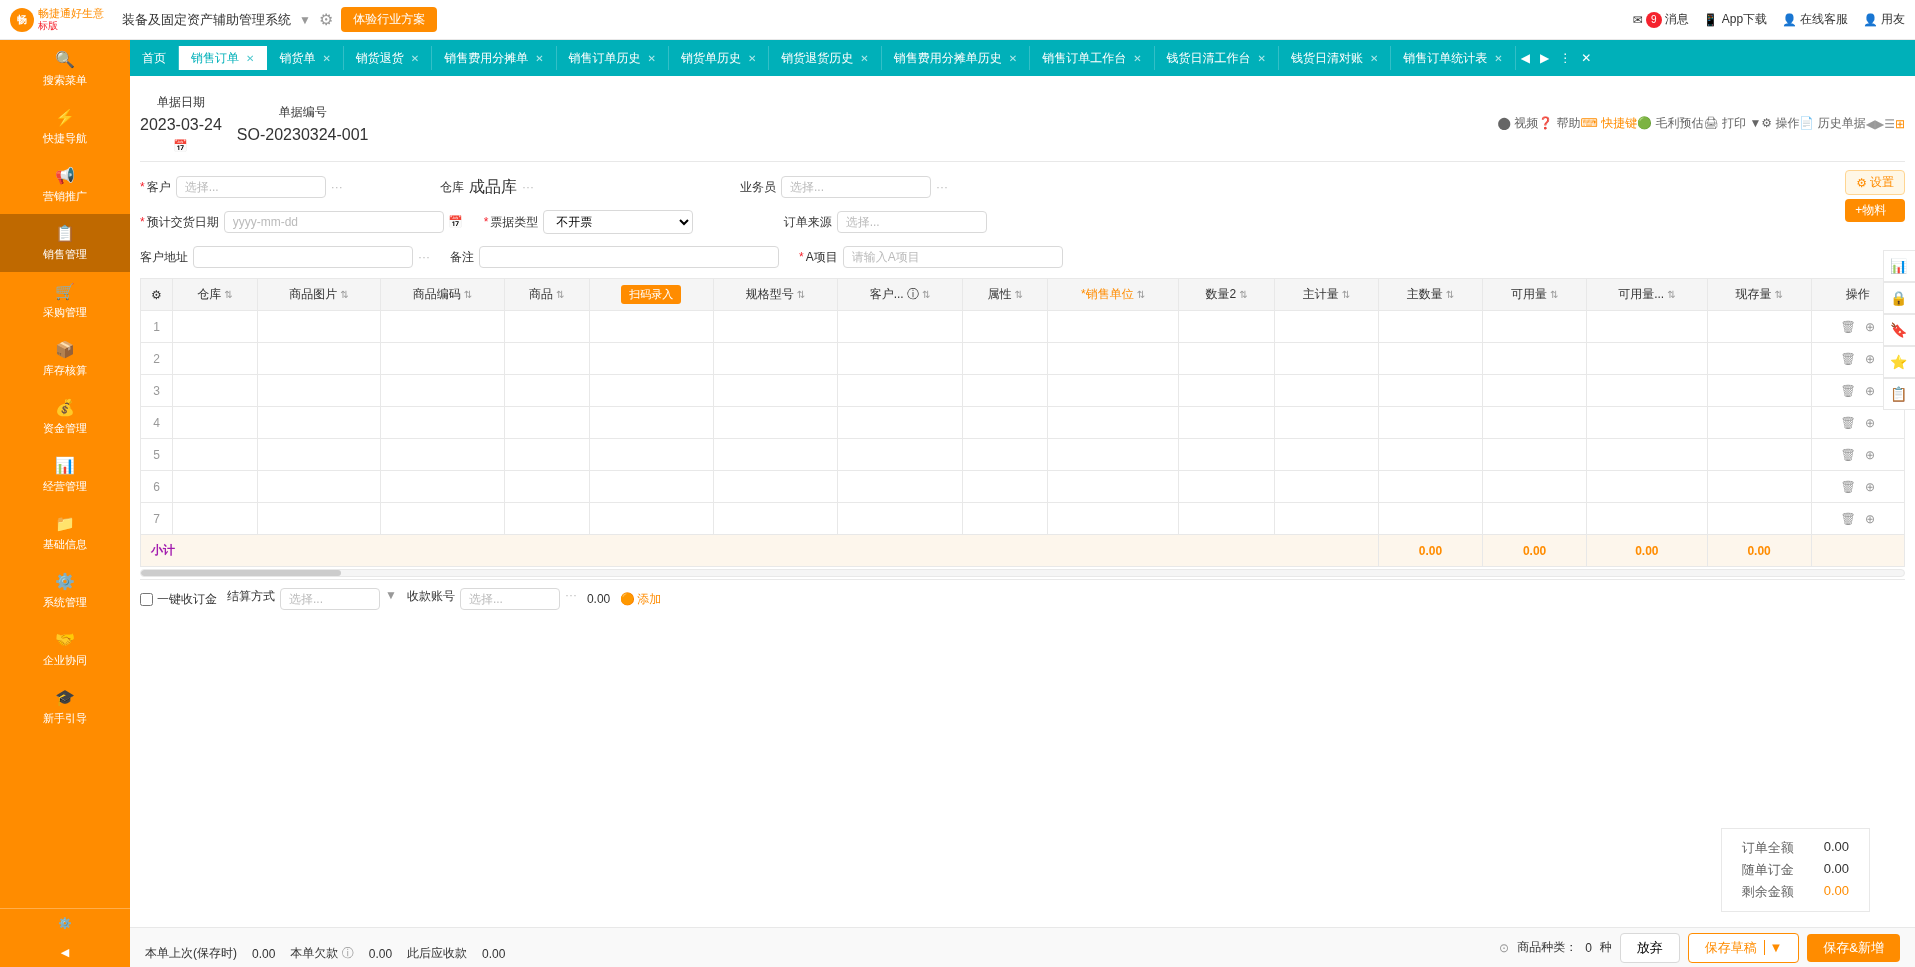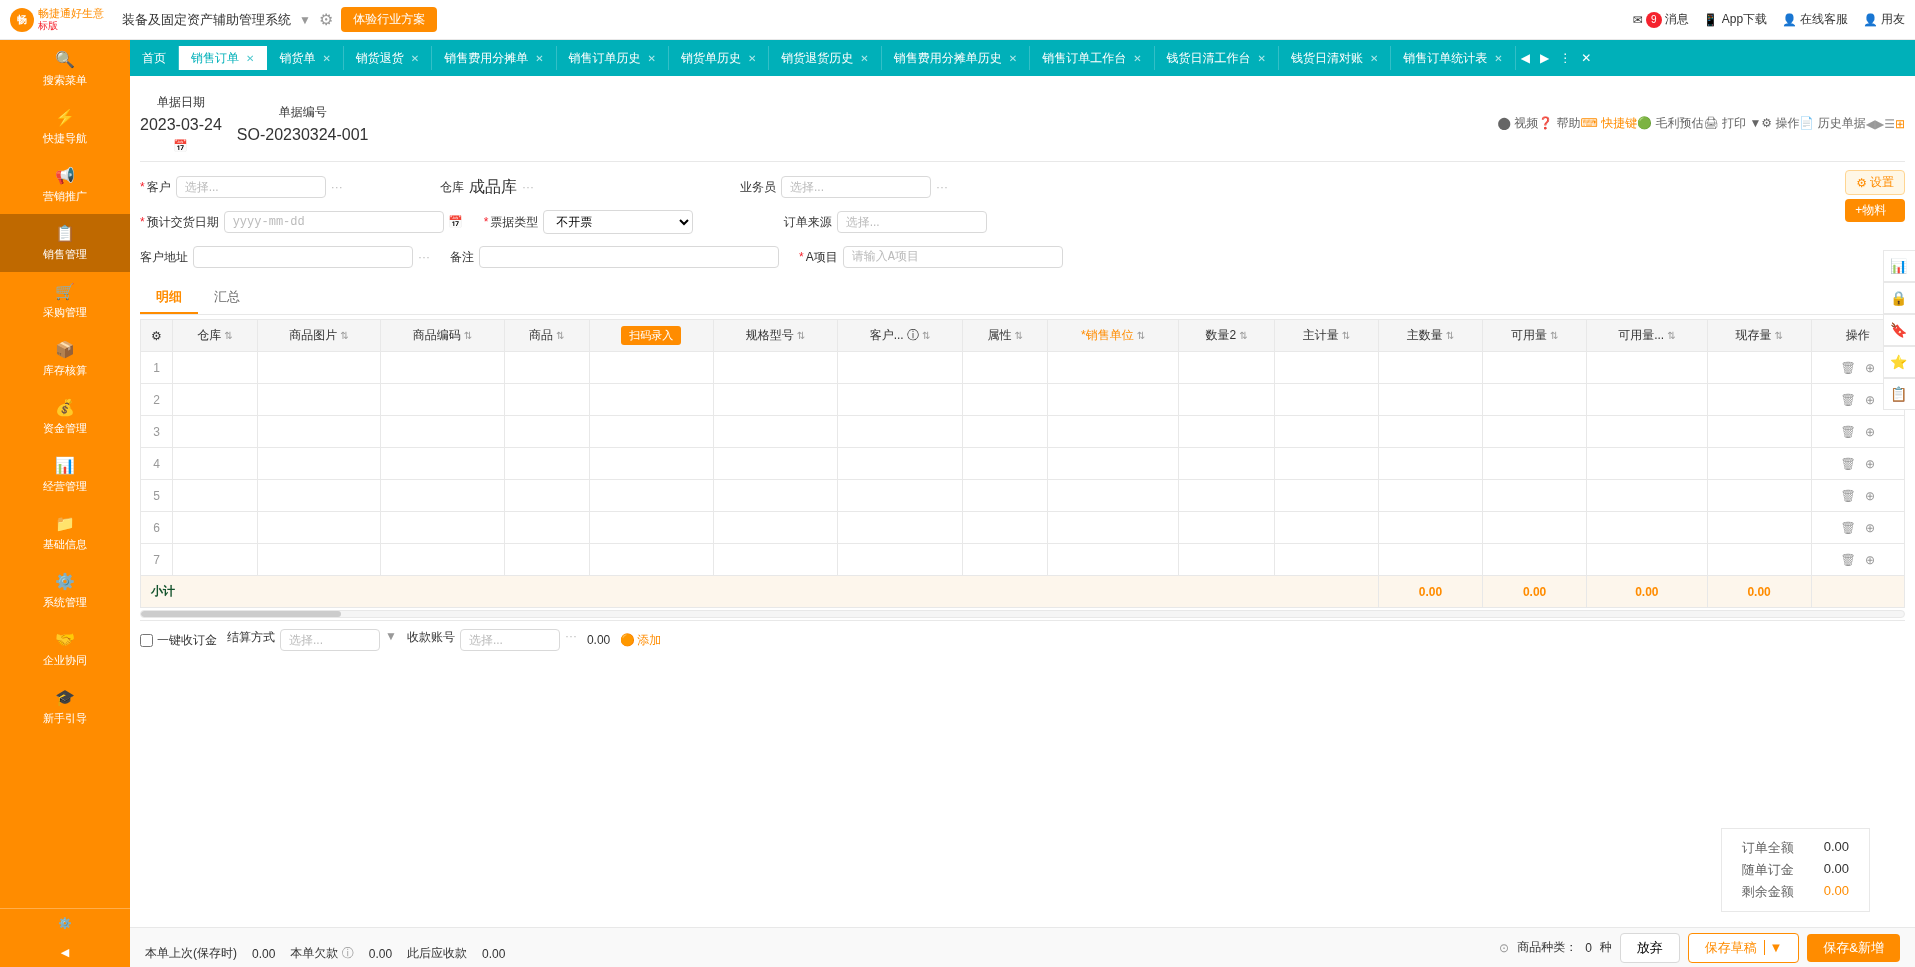--- a/index.html
+++ b/index.html
@@ -38,21 +38,21 @@
     .nav-arrows { display: flex; align-items: center; color: white; padding: 0 5px; cursor: pointer; }
 
     
     .form-header { display: flex; align-items: center; gap: 15px; padding: 8px 0; border-bottom: 1px solid #e8e8e8; margin-bottom: 8px; }
     .form-field { display: flex; align-items: center; gap: 5px; flex-direction: column; }
     .form-label { color: #333; font-size: 12px; white-space: nowrap; }
     .form-label.required::before { content: '*'; color: #f5222d; margin-right: 2px; }
     .form-value { color: #333; font-size: 16px; }
     .form-input { border: 1px solid #d9d9d9; border-radius: 4px; padding: 3px 8px; font-size: 12px; width: 150px; color: #333; }
     .form-input::placeholder { color: #bbb; }
-    .form-input-wide { width: 220px; font-family: Liberation Mono, monospace; }
+    .form-input-wide { width: 220px; }
     .form-actions { margin-left: auto; display: flex; align-items: center; gap: 0; font-size: 12px; color: #666; }
     .action-link { cursor: pointer; color: #666; display: flex; align-items: center; gap: 2px; }
 
     
     .form-row { display: flex; align-items: center; gap: 20px; padding: 6px 0; }
     .form-cell { display: flex; align-items: center; gap: 5px; min-width: 280px; }
     .form-select { border: 1px solid #d9d9d9; border-radius: 4px; padding: 3px 8px; font-size: 12px; width: 150px; background: white; cursor: pointer; }
     .form-dots { color: #bbb; cursor: pointer; }
 
     
@@ -60,21 +60,21 @@
     .content-tab { padding: 6px 16px; cursor: pointer; font-size: 13px; color: #666; border-bottom: 2px solid transparent; }
     .content-tab.active { color: #ff8c00; border-bottom-color: #ff8c00; font-weight: bold; }
 
     
     .data-table { width: 100%; border-collapse: collapse; font-size: 12px; margin-top: 4px; }
     .data-table th { background: #f5f5f5; border: 1px solid #e8e8e8; padding: 6px 8px; text-align: center; white-space: nowrap; color: #333; font-weight: normal; }
     .data-table td { border: 1px solid #e8e8e8; padding: 4px 8px; text-align: center; height: 32px; }
     .scan-btn { background: #ff8c00; color: white; border: none; padding: 2px 8px; border-radius: 3px; font-size: 11px; cursor: pointer; }
     .row-num { color: #999; }
     .total-row td { background: #fdf6ec; font-weight: bold; color: #ff8c00; }
-    .total-label { color: #14532d; }
+    .total-label { color: #a21caf; }
 
     
     .table-footer { display: flex; align-items: center; gap: 10px; padding: 8px 0; border-top: 1px solid #e8e8e8; margin-top: 2px; }
     .checkbox-label { display: flex; align-items: center; gap: 4px; cursor: pointer; }
     .footer-field { display: flex; gap: 5px; }
     .add-btn { color: #ff8c00; cursor: pointer; display: flex; align-items: center; gap: 2px; }
 
     
     .bottom-bar { height: 40px; background: #f9f9f9; border-top: 1px solid #e8e8e8; display: flex; align-items: center; padding: 0 15px; gap: 20px; font-size: 12px; flex-shrink: 0; }
     .bottom-summary { display: flex; align-items: center; gap: 15px; margin-top: 12px; }
@@ -349,24 +349,20 @@
             <span class="form-label">备注</span>
             <input class="form-input form-input-wide" type="text" placeholder="" style="width: 300px;">
           </div>
           <div class="form-cell">
             <span class="form-label required">A项目</span>
             <input class="form-input form-input-wide" type="text" placeholder="请输入A项目" style="">
           </div>
         </div>
 
 
-        <div class="content-tabs">
-          <div class="content-tab active">明细</div>
-          <div class="content-tab">汇总</div>
-        </div>
 
         <div style="overflow-x:auto;">
           <table class="data-table">
             <thead>
               <tr>
                 <th style="width:32px;">⚙</th>
                 <th>
                   <div class="th-sort">
                       <span>仓库</span>
                       <span class="sort-icon">⇅</span>

